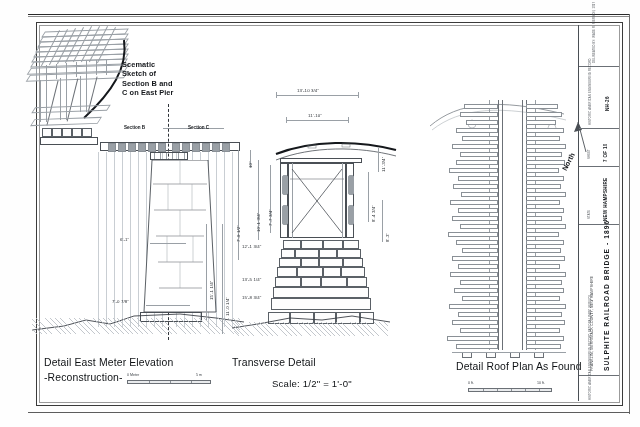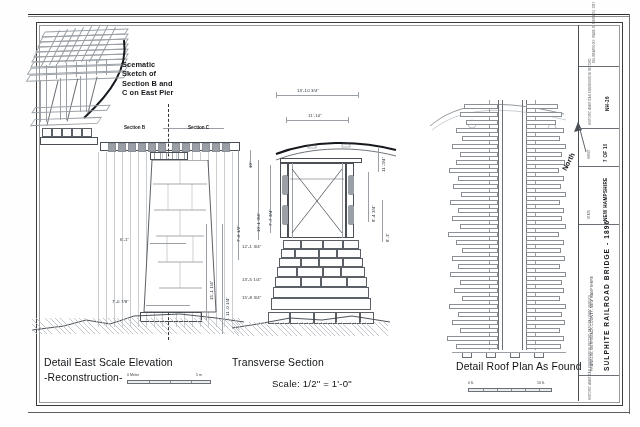--- a/index.html
+++ b/index.html
@@ -216,21 +216,21 @@
       <div class="hair" style="left:150px;top:243px;width:36px;height:0.6px;"></div>
       <div class="dim" style="left:120px;top:237px;">6'-1"</div>
       <div class="hair" style="left:146px;top:305px;width:44px;height:0.6px;"></div>
       <div class="dim" style="left:112px;top:299px;">7'-0 7/8"</div>
       <div class="hair" style="left:206px;top:224px;width:0.6px;height:96px;"></div>
       <div class="dimv" style="left:209px;top:300px;">15'-1 1/4"</div>
       <div class="hair" style="left:222px;top:224px;width:0.6px;height:110px;"></div>
       <div class="dimv" style="left:225px;top:316px;">11'-0 1/4"</div>
     </div>
 
-    <div class="caption" style="left:44px;top:357px;">Detail East Scale Elevation</div>
+    <div class="caption" style="left:44px;top:357px;">Detail East Meter Elevation</div>
     <div class="caption" style="left:44px;top:372px;">-Reconstruction-</div>
 
     <div class="tiny" style="left:127px;top:373px;">0 Meter</div>
     <div class="tiny" style="left:196px;top:373px;">5 m</div>
     <div class="sbar" style="left:127px;top:380px;width:84px;">
       <i style="left:21px;"></i>
         <i style="left:42px;"></i>
         <i style="left:63px;"></i>
     </div>
   </div>
@@ -331,21 +331,21 @@
 
     <div>
       <div class="hair" style="left:378px;top:148px;width:0.6px;height:24px;"></div>
       <div class="dimv" style="left:381px;top:172px;">11'-3/4"</div>
       <div class="hair" style="left:368px;top:172px;width:0.6px;height:50px;"></div>
       <div class="dimv" style="left:371px;top:222px;">8'-4 3/4"</div>
       <div class="hair" style="left:382px;top:200px;width:0.6px;height:42px;"></div>
       <div class="dimv" style="left:385px;top:242px;">8'-3"</div>
     </div>
 
-    <div class="caption" style="left:232px;top:357px;">Transverse Section</div>
+    <div class="caption" style="left:232px;top:357px;">Transverse Detail</div>
     <div class="scaletext" style="left:272px;top:378px;">Scale: 1/2" = 1'-0"</div>
   </div>
 
   <div>
 
     <svg width="140" height="40" style="position:absolute;left:428px;top:96px;">
       <path d="M2 30 C 30 6, 70 2, 136 18" stroke="#7a8086" stroke-width="0.8" fill="none"></path>
       <path d="M4 34 C 32 12, 72 8, 138 24" stroke="#aab0b6" stroke-width="0.6" fill="none"></path>
       <circle cx="44" cy="28" r="4" fill="none" stroke="#9aa0a6" stroke-width="0.6"></circle>
       <circle cx="124" cy="32" r="4" fill="none" stroke="#9aa0a6" stroke-width="0.6"></circle>

